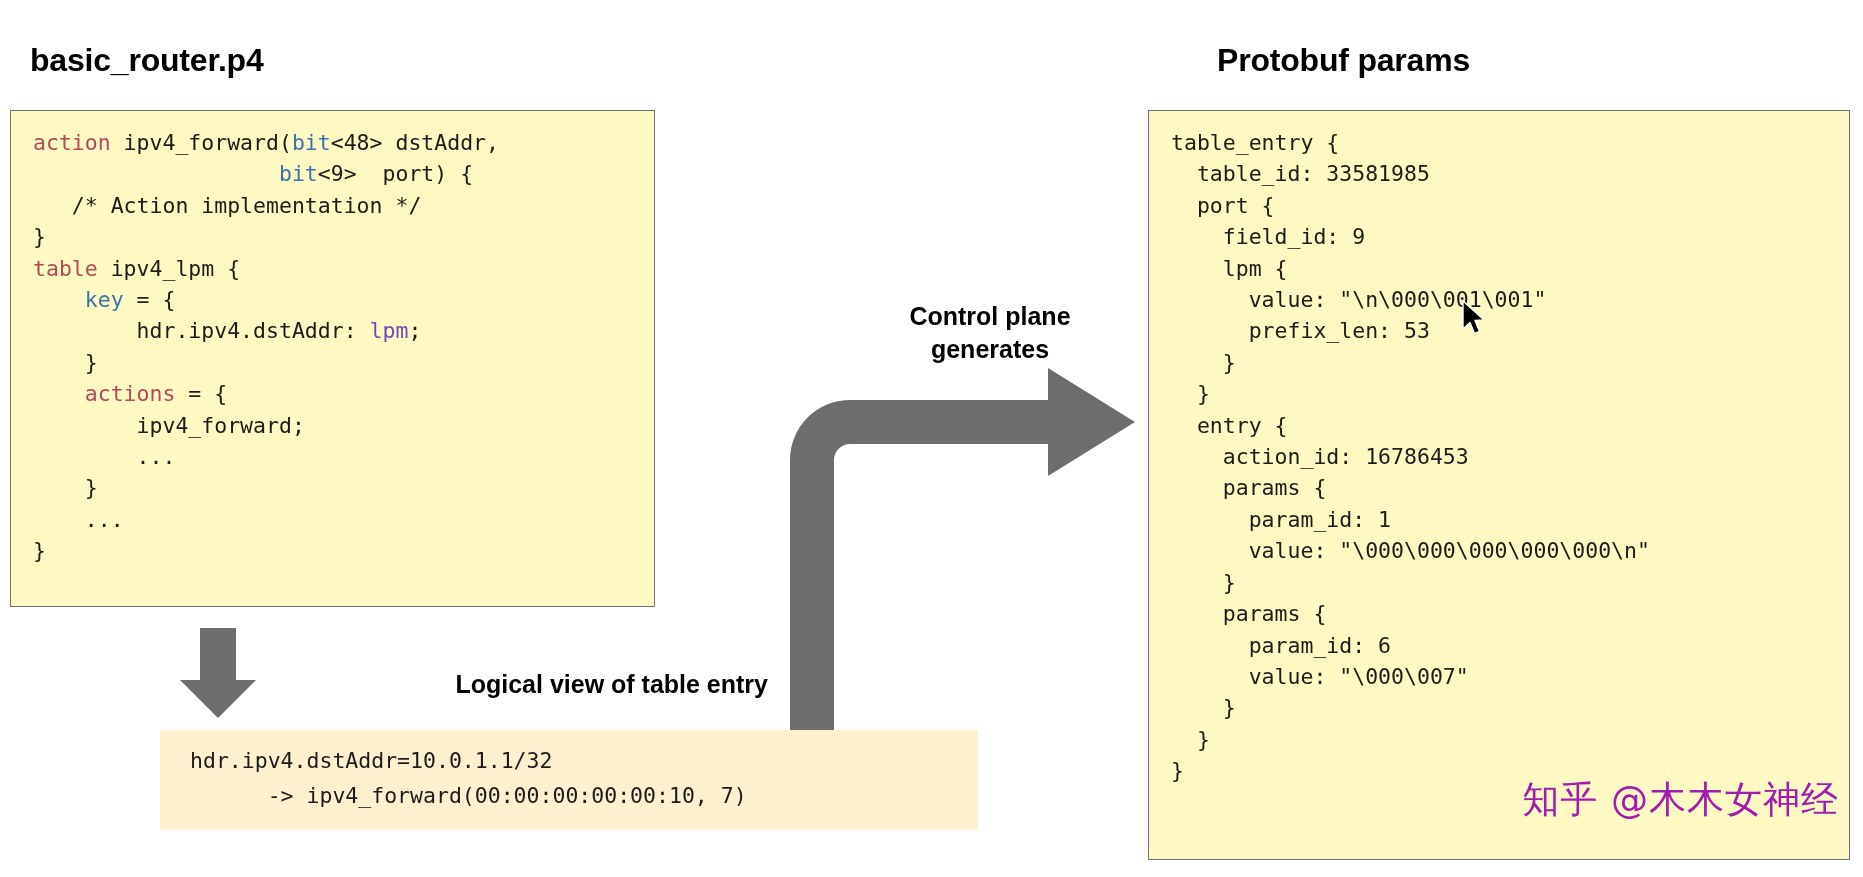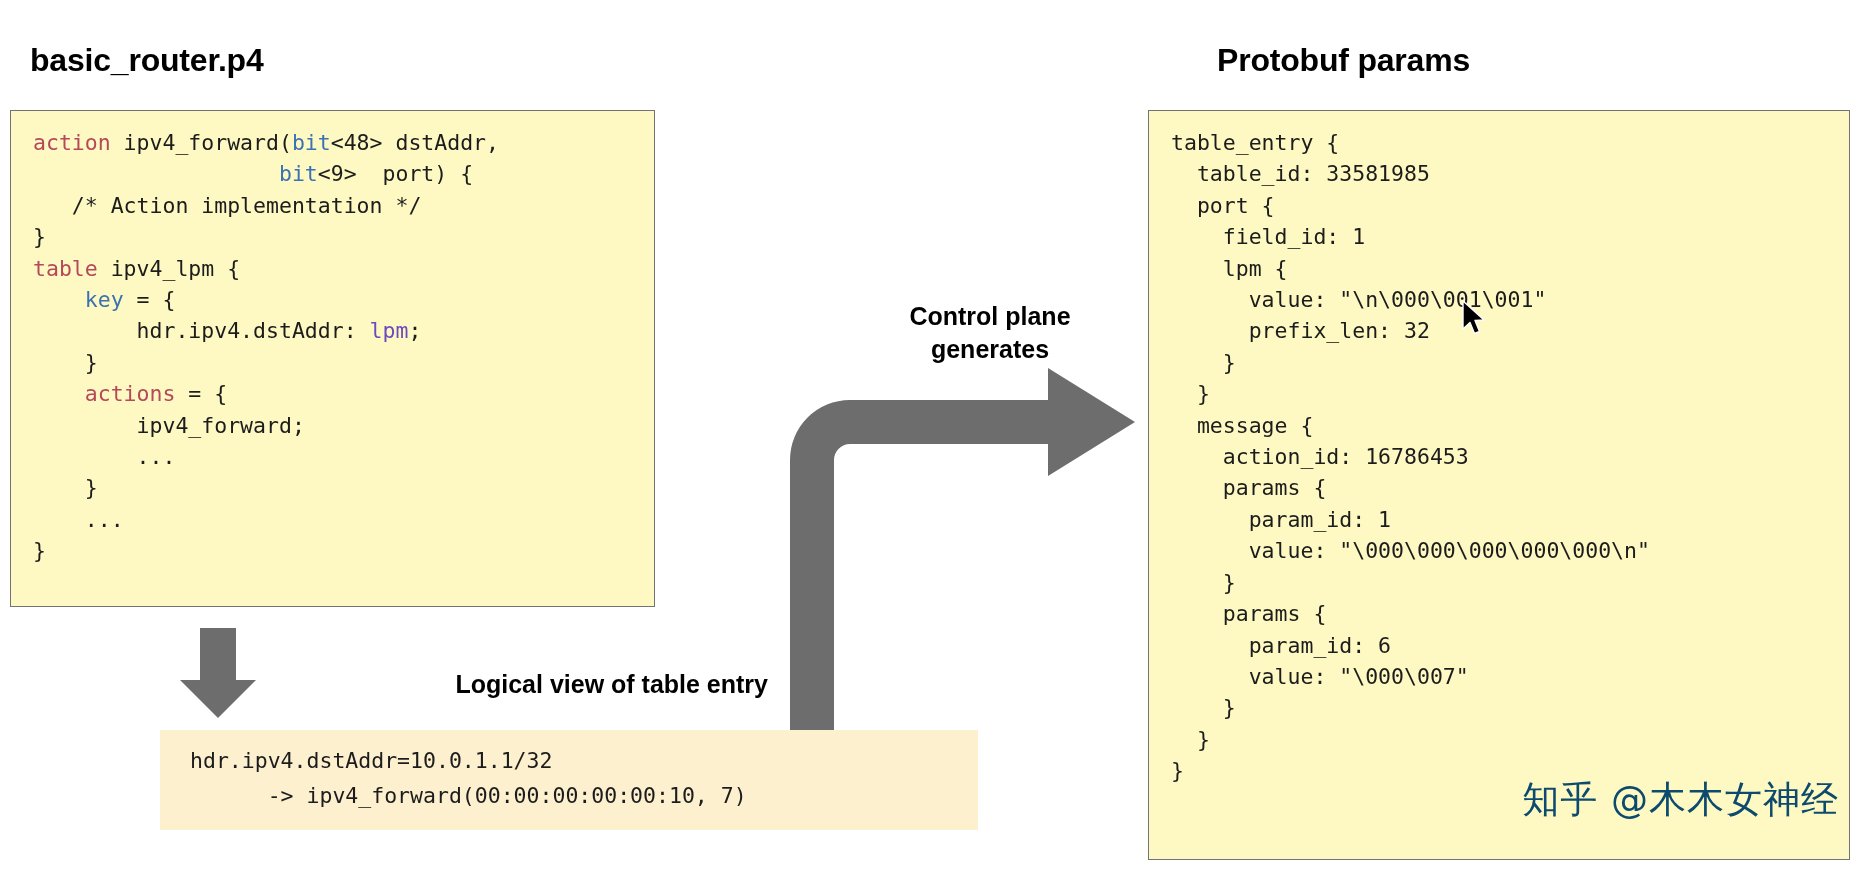--- a/index.html
+++ b/index.html
@@ -110,21 +110,21 @@
     height: 38px;
   }
 
   
   #watermark {
     position: absolute;
     right: 24px;
     bottom: 52px;
     font-family: "DejaVu Sans", sans-serif;
     font-size: 37px;
-    color: #0c4a6e;
+    color: #a21caf;
     white-space: nowrap;
     letter-spacing: 1px;
     user-select: none;
   }
 </style>
 </head>
 <body>
 
 <div class="panel-title" id="title-left">basic_router.p4</div>
 
@@ -144,27 +144,27 @@
 <span>    ...</span>
 <span>}</span></pre>
 </div>
 
 <div class="panel-title" id="title-right">Protobuf params</div>
 
 <div class="code-box" id="code-right">
   <pre class="code-text" id="code-right-text"><span>table_entry {</span>
 <span>  table_id: 33581985</span>
 <span>  port {</span>
-<span>    field_id: 1</span>
+<span>    field_id: 9</span>
 <span>    lpm {</span>
 <span>      value: "\n\000\001\001"</span>
-<span>      prefix_len: 32</span>
+<span>      prefix_len: 53</span>
 <span>    }</span>
 <span>  }</span>
-<span>  message {</span>
+<span>  entry {</span>
 <span>    action_id: 16786453</span>
 <span>    params {</span>
 <span>      param_id: 1</span>
 <span>      value: "\000\000\000\000\000\n"</span>
 <span>    }</span>
 <span>    params {</span>
 <span>      param_id: 6</span>
 <span>      value: "\000\007"</span>
 <span>    }</span>
 <span>  }</span>

